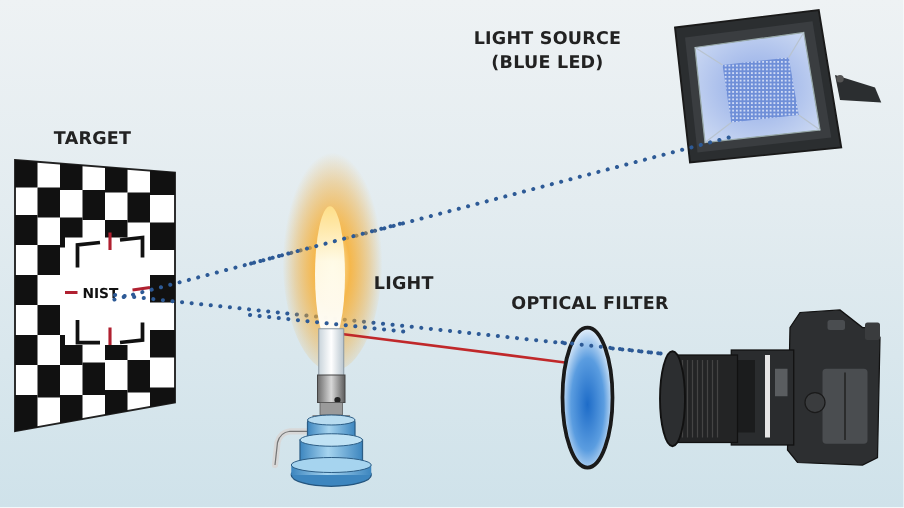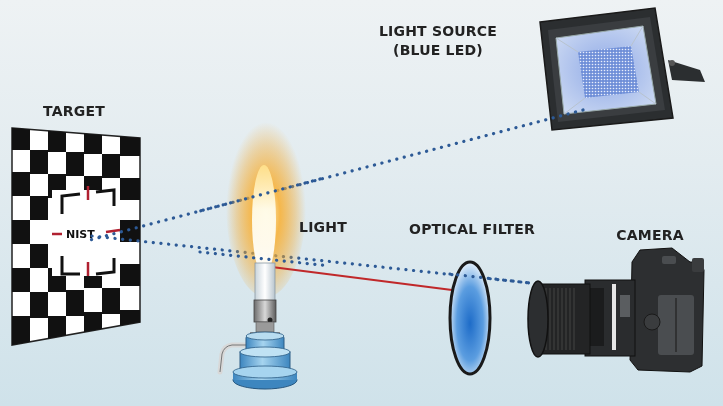--- a/index.html
+++ b/index.html
@@ -192,16 +192,15 @@
       <ellipse cx="538" cy="319" rx="10" ry="38" fill="#2c2e30" stroke="#111" stroke-width="1.5"></ellipse>
     </g>
   </svg>
 
   <div class="label" style="left:378px;top:22px;width:120px;">
     <div>LIGHT SOURCE</div>
     <div>(BLUE LED)</div>
   </div>
   <div class="label" style="left:34px;top:102px;width:80px;">TARGET</div>
   <div class="label" style="left:288px;top:218px;width:70px;">LIGHT</div>
-  <div class="label" style="left:404px;top:220px;width:136px;">OPTICAL FILTER</div>
-  <div class="label" style="left:605px;top:226px;width:90px;">CAMERA</div>
+  <div class="label" style="left:404px;top:234px;width:136px;">OPTICAL FILTER</div>
 
 </div>
 
 </body></html>

